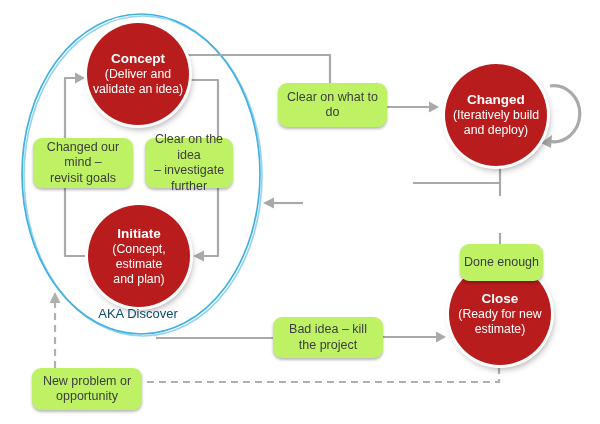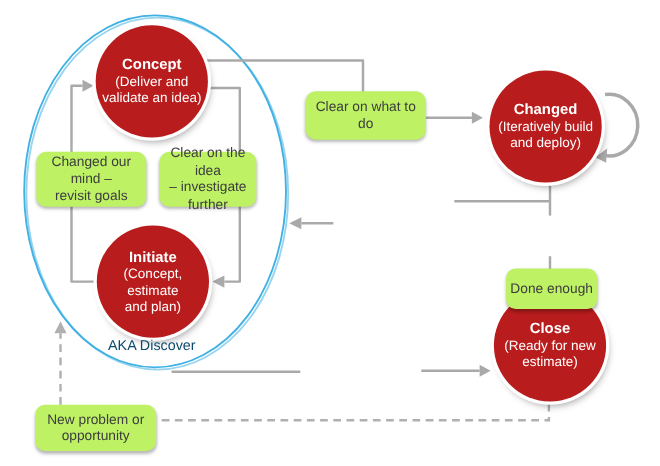--- a/index.html
+++ b/index.html
@@ -134,20 +134,24 @@
   <div class="gbox" id="box-clear-what">
     <div>Clear on what to</div>
     <div>do</div>
   </div>
 
 
   <div class="gbox" id="box-done-enough">
     <div>Done enough</div>
   </div>
 
+  <div class="gbox" id="box-bad-idea">
+    <div>Bad idea – kill</div>
+    <div>the project</div>
+  </div>
 
   <div class="gbox" id="box-new-problem">
     <div>New problem or</div>
     <div>opportunity</div>
   </div>
 
   <div class="floating-label" id="label-aka">AKA Discover</div>
 
 </div>
 

